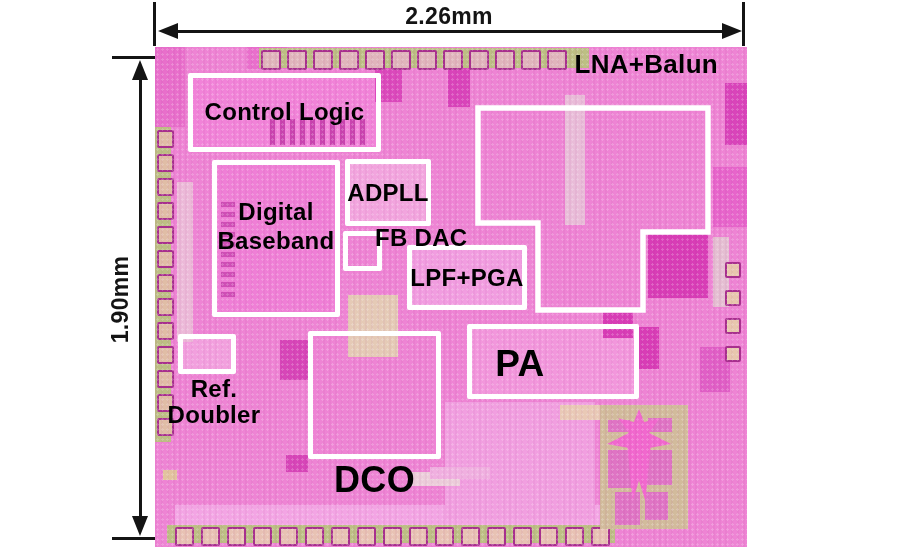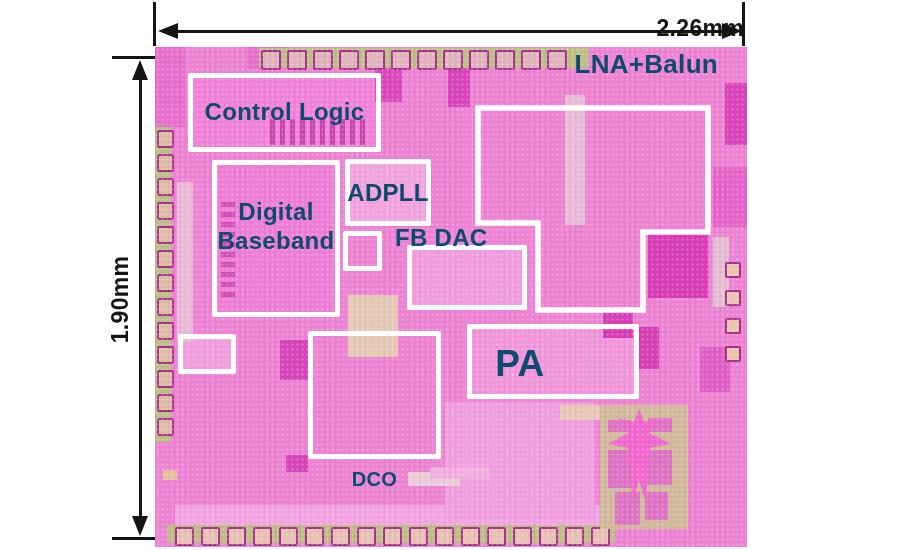--- a/index.html
+++ b/index.html
@@ -24,39 +24,39 @@
   .olive{position:absolute;background:#bdbf84;}
   .padrow{position:absolute;display:flex;}
   .padrow.v{flex-direction:column;}
   .pad{flex:none;box-sizing:border-box;border:2px solid #a8308e;border-radius:2px;background:#e3bcae;}
   .padrow.top  .pad{width:20px;height:20px;background:#e0b5bc;}
   .padrow.left .pad{width:17px;height:18px;background:#e0bda6;}
   .padrow.bot  .pad{width:19px;height:19px;background:#e8c2b4;}
   .padrow.right .pad{width:16px;height:16px;background:#e8c7ae;}
   
   .wbox{position:absolute;box-sizing:border-box;border:5px solid #ffffff;border-radius:2px;}
-  .blabel{position:absolute;color:#0c4a6e;font-weight:bold;font-size:24px;line-height:29px;letter-spacing:.3px;white-space:nowrap;}
+  .blabel{position:absolute;color:#000000;font-weight:bold;font-size:24px;line-height:29px;letter-spacing:.3px;white-space:nowrap;}
   .center{text-align:center;}
   .rf-outline{position:absolute;left:0;top:0;pointer-events:none;}
   .stripes-h{background:repeating-linear-gradient(90deg, rgba(194,56,168,.85) 0 5px, transparent 5px 10px);}
   .stripes-v{background:repeating-linear-gradient(0deg, rgba(194,56,168,.70) 0 5px, transparent 5px 10px);}
   .statue-fig{position:absolute;clip-path:polygon(50% 0,58% 14%,82% 10%,66% 26%,100% 38%,68% 42%,60% 100%,50% 78%,40% 100%,32% 42%,0 38%,34% 26%,18% 10%,42% 14%);}
 </style>
 </head>
 <body>
 
 <div id="canvas">
 
   <div>
     <div class="dim-line" style="left:153px;top:2px;width:3px;height:44px;"></div>
     <div class="dim-line" style="left:742px;top:2px;width:3px;height:44px;"></div>
     <div class="dim-line" style="left:176px;top:30px;width:548px;height:3px;"></div>
     <div class="ah left" style="left:158px;top:23px;"></div>
     <div class="ah right" style="left:722px;top:23px;"></div>
-    <div class="dim-label center" style="left:154px;top:15px;width:590px;text-align:right;">2.26mm</div>
+    <div class="dim-label center" style="left:154px;top:3px;width:590px;">2.26mm</div>
   </div>
 
   <div>
     <div class="dim-line" style="left:112px;top:56px;width:43px;height:3px;"></div>
     <div class="dim-line" style="left:112px;top:537px;width:43px;height:3px;"></div>
     <div class="dim-line" style="left:139px;top:78px;width:3px;height:440px;"></div>
     <div class="ah up" style="left:132px;top:60px;"></div>
     <div class="ah down" style="left:132px;top:516px;"></div>
     <div class="dim-label center" style="left:50px;top:286px;width:140px;transform:rotate(-90deg);">1.90mm</div>
   </div>
@@ -187,25 +187,30 @@
 
     <div class="blabel center" style="left:33px;top:50px;width:193px;">Control Logic</div>
 
     <div class="blabel center" style="left:190px;top:131px;width:86px;">ADPLL</div>
 
     <div class="blabel center" style="left:57px;top:150px;width:128px;">
       <div>Digital</div>
       <div>Baseband</div>
     </div>
 
-    <div class="blabel" style="left:240px;top:176px;">FB DAC</div>
-
-
-    <div class="blabel center" style="left:153px;top:418px;width:133px;font-size:20px;">DCO</div>
-
+    <div class="blabel" style="left:220px;top:176px;">FB DAC</div>
+
+    <div class="blabel center" style="left:252px;top:216px;width:120px;">LPF+PGA</div>
+
+    <div class="blabel center" style="left:153px;top:418px;width:133px;font-size:36px;">DCO</div>
+
+    <div class="blabel center" style="left:0px;top:329px;width:118px;line-height:26px;">
+      <div>Ref.</div>
+      <div>Doubler</div>
+    </div>
 
     <div class="blabel center" style="left:330px;top:302px;width:70px;font-size:37px;">PA</div>
 
     <div class="blabel" style="left:330px;top:2px;width:233px;text-align:right;font-size:26px;line-height:31px;">
       <div>LNA+Balun</div>
     </div>
 
   </div>
 </div>
 

